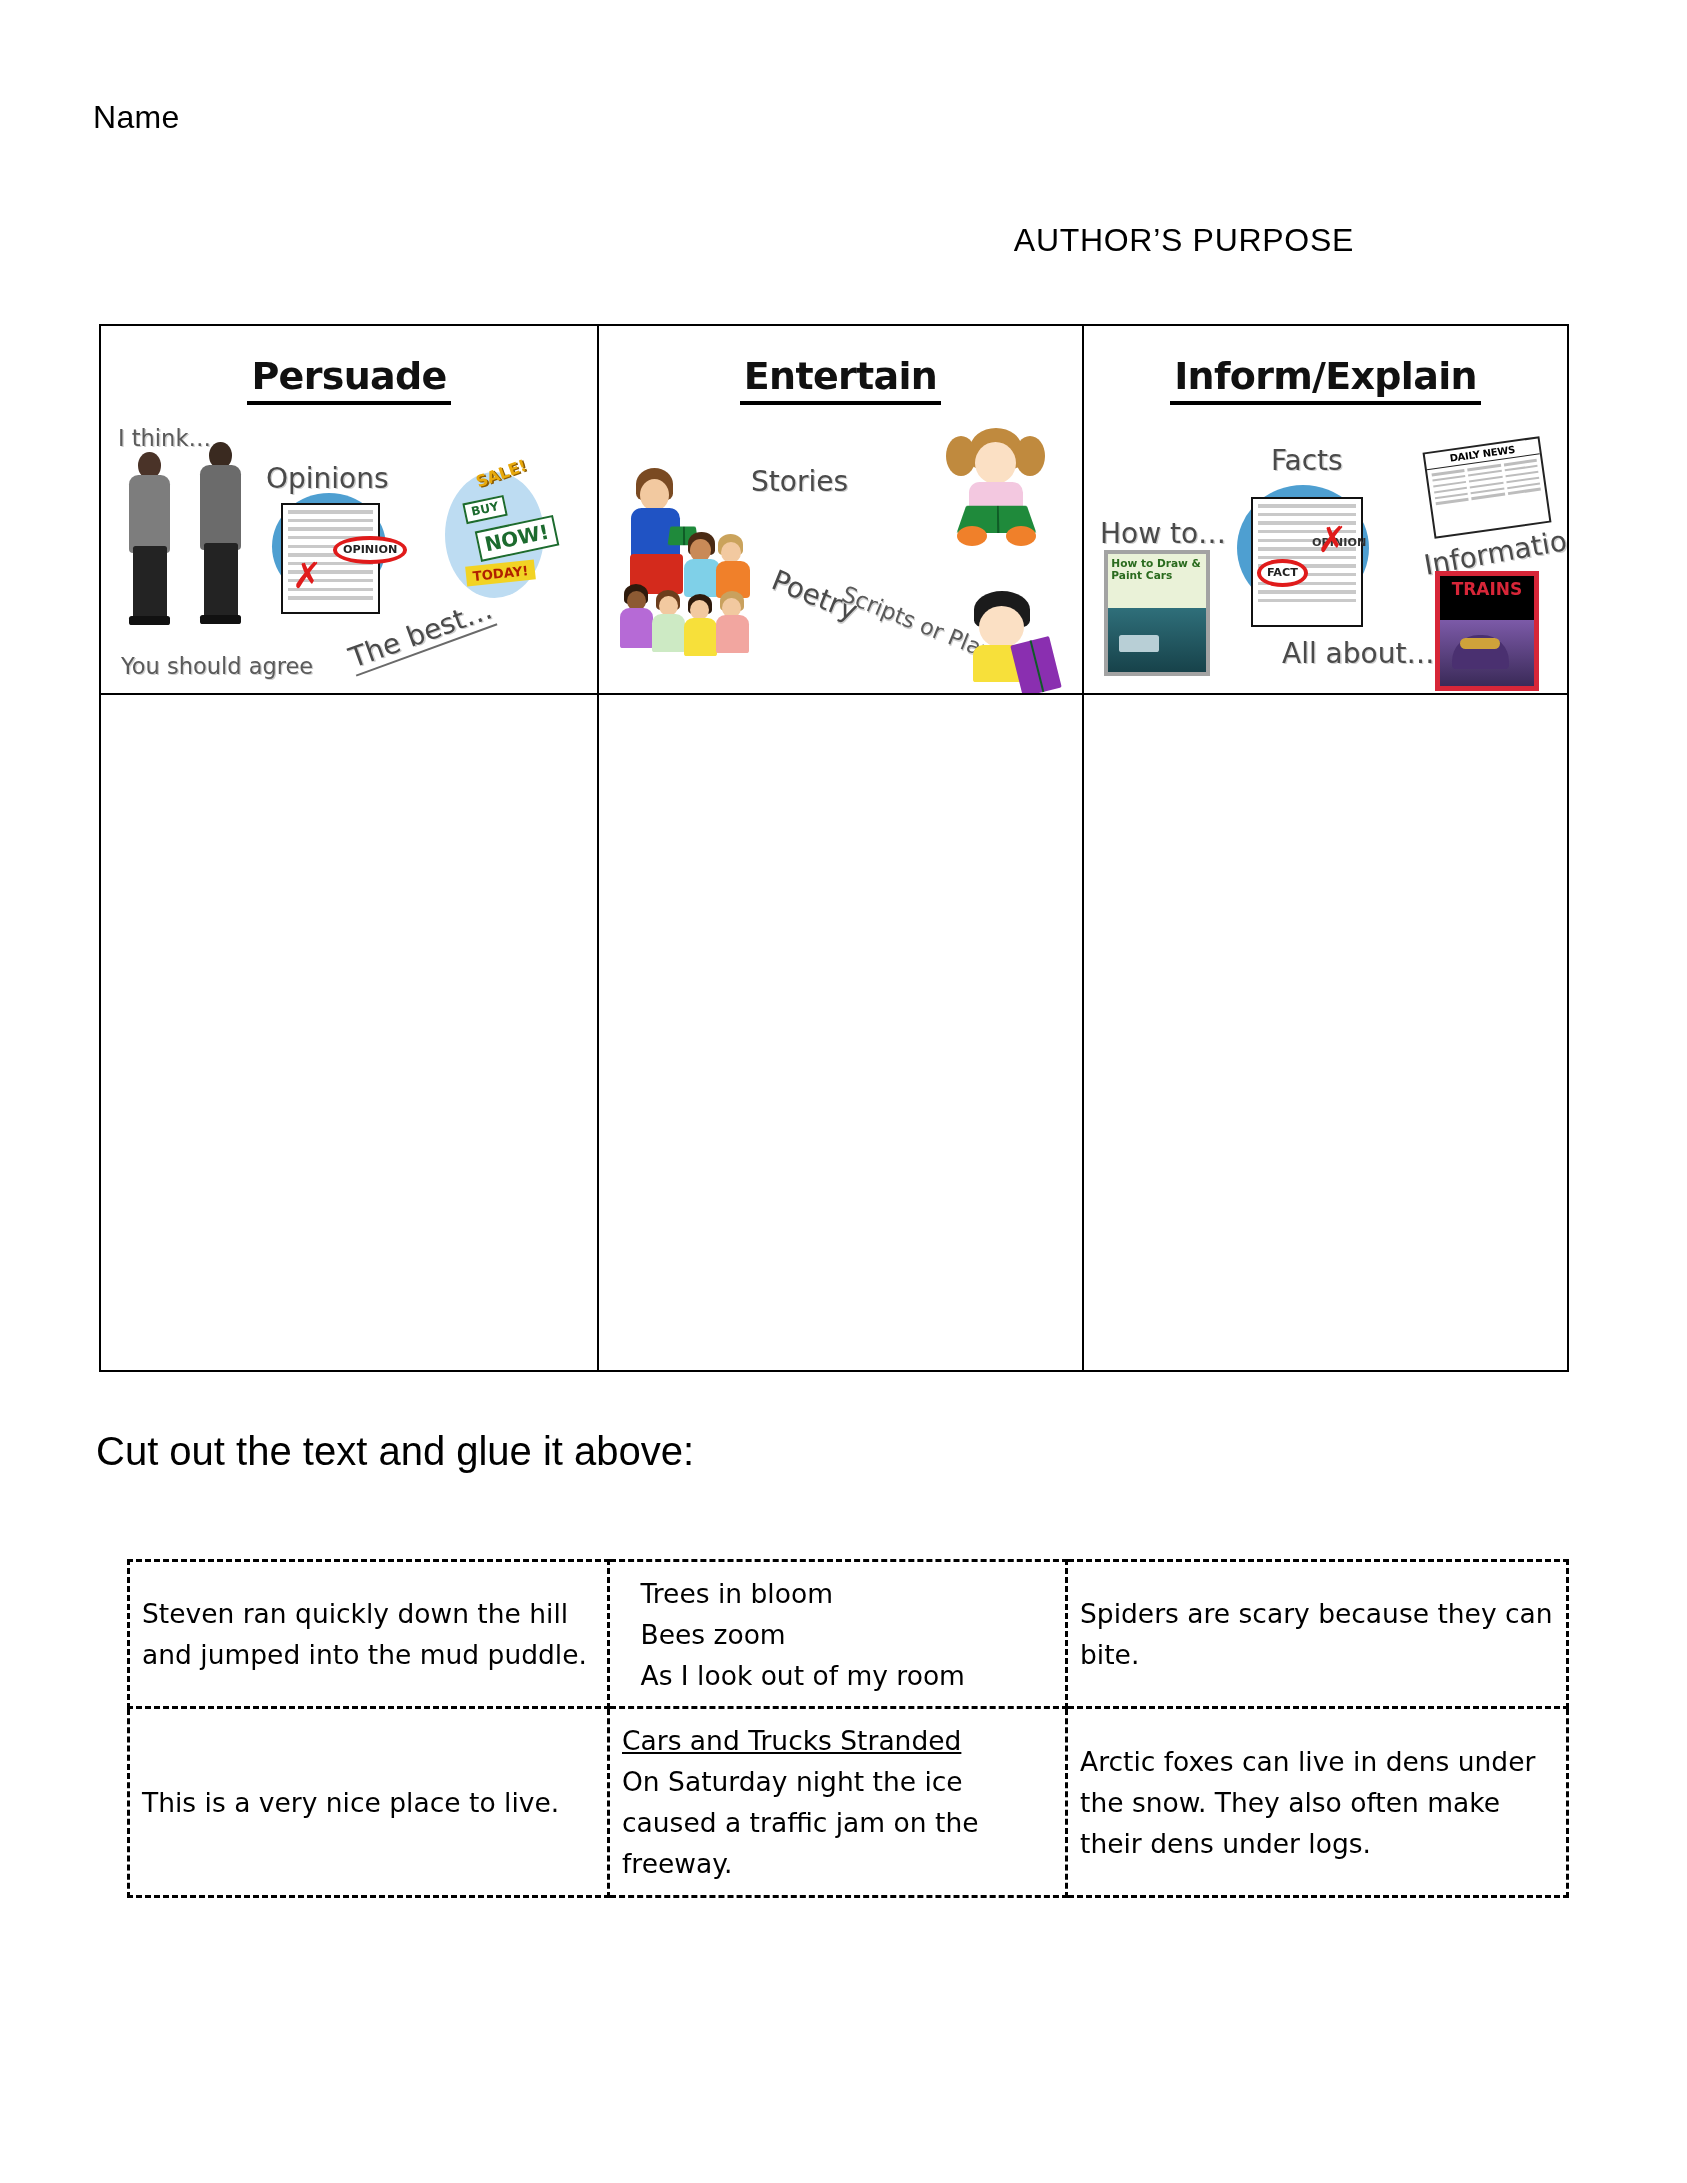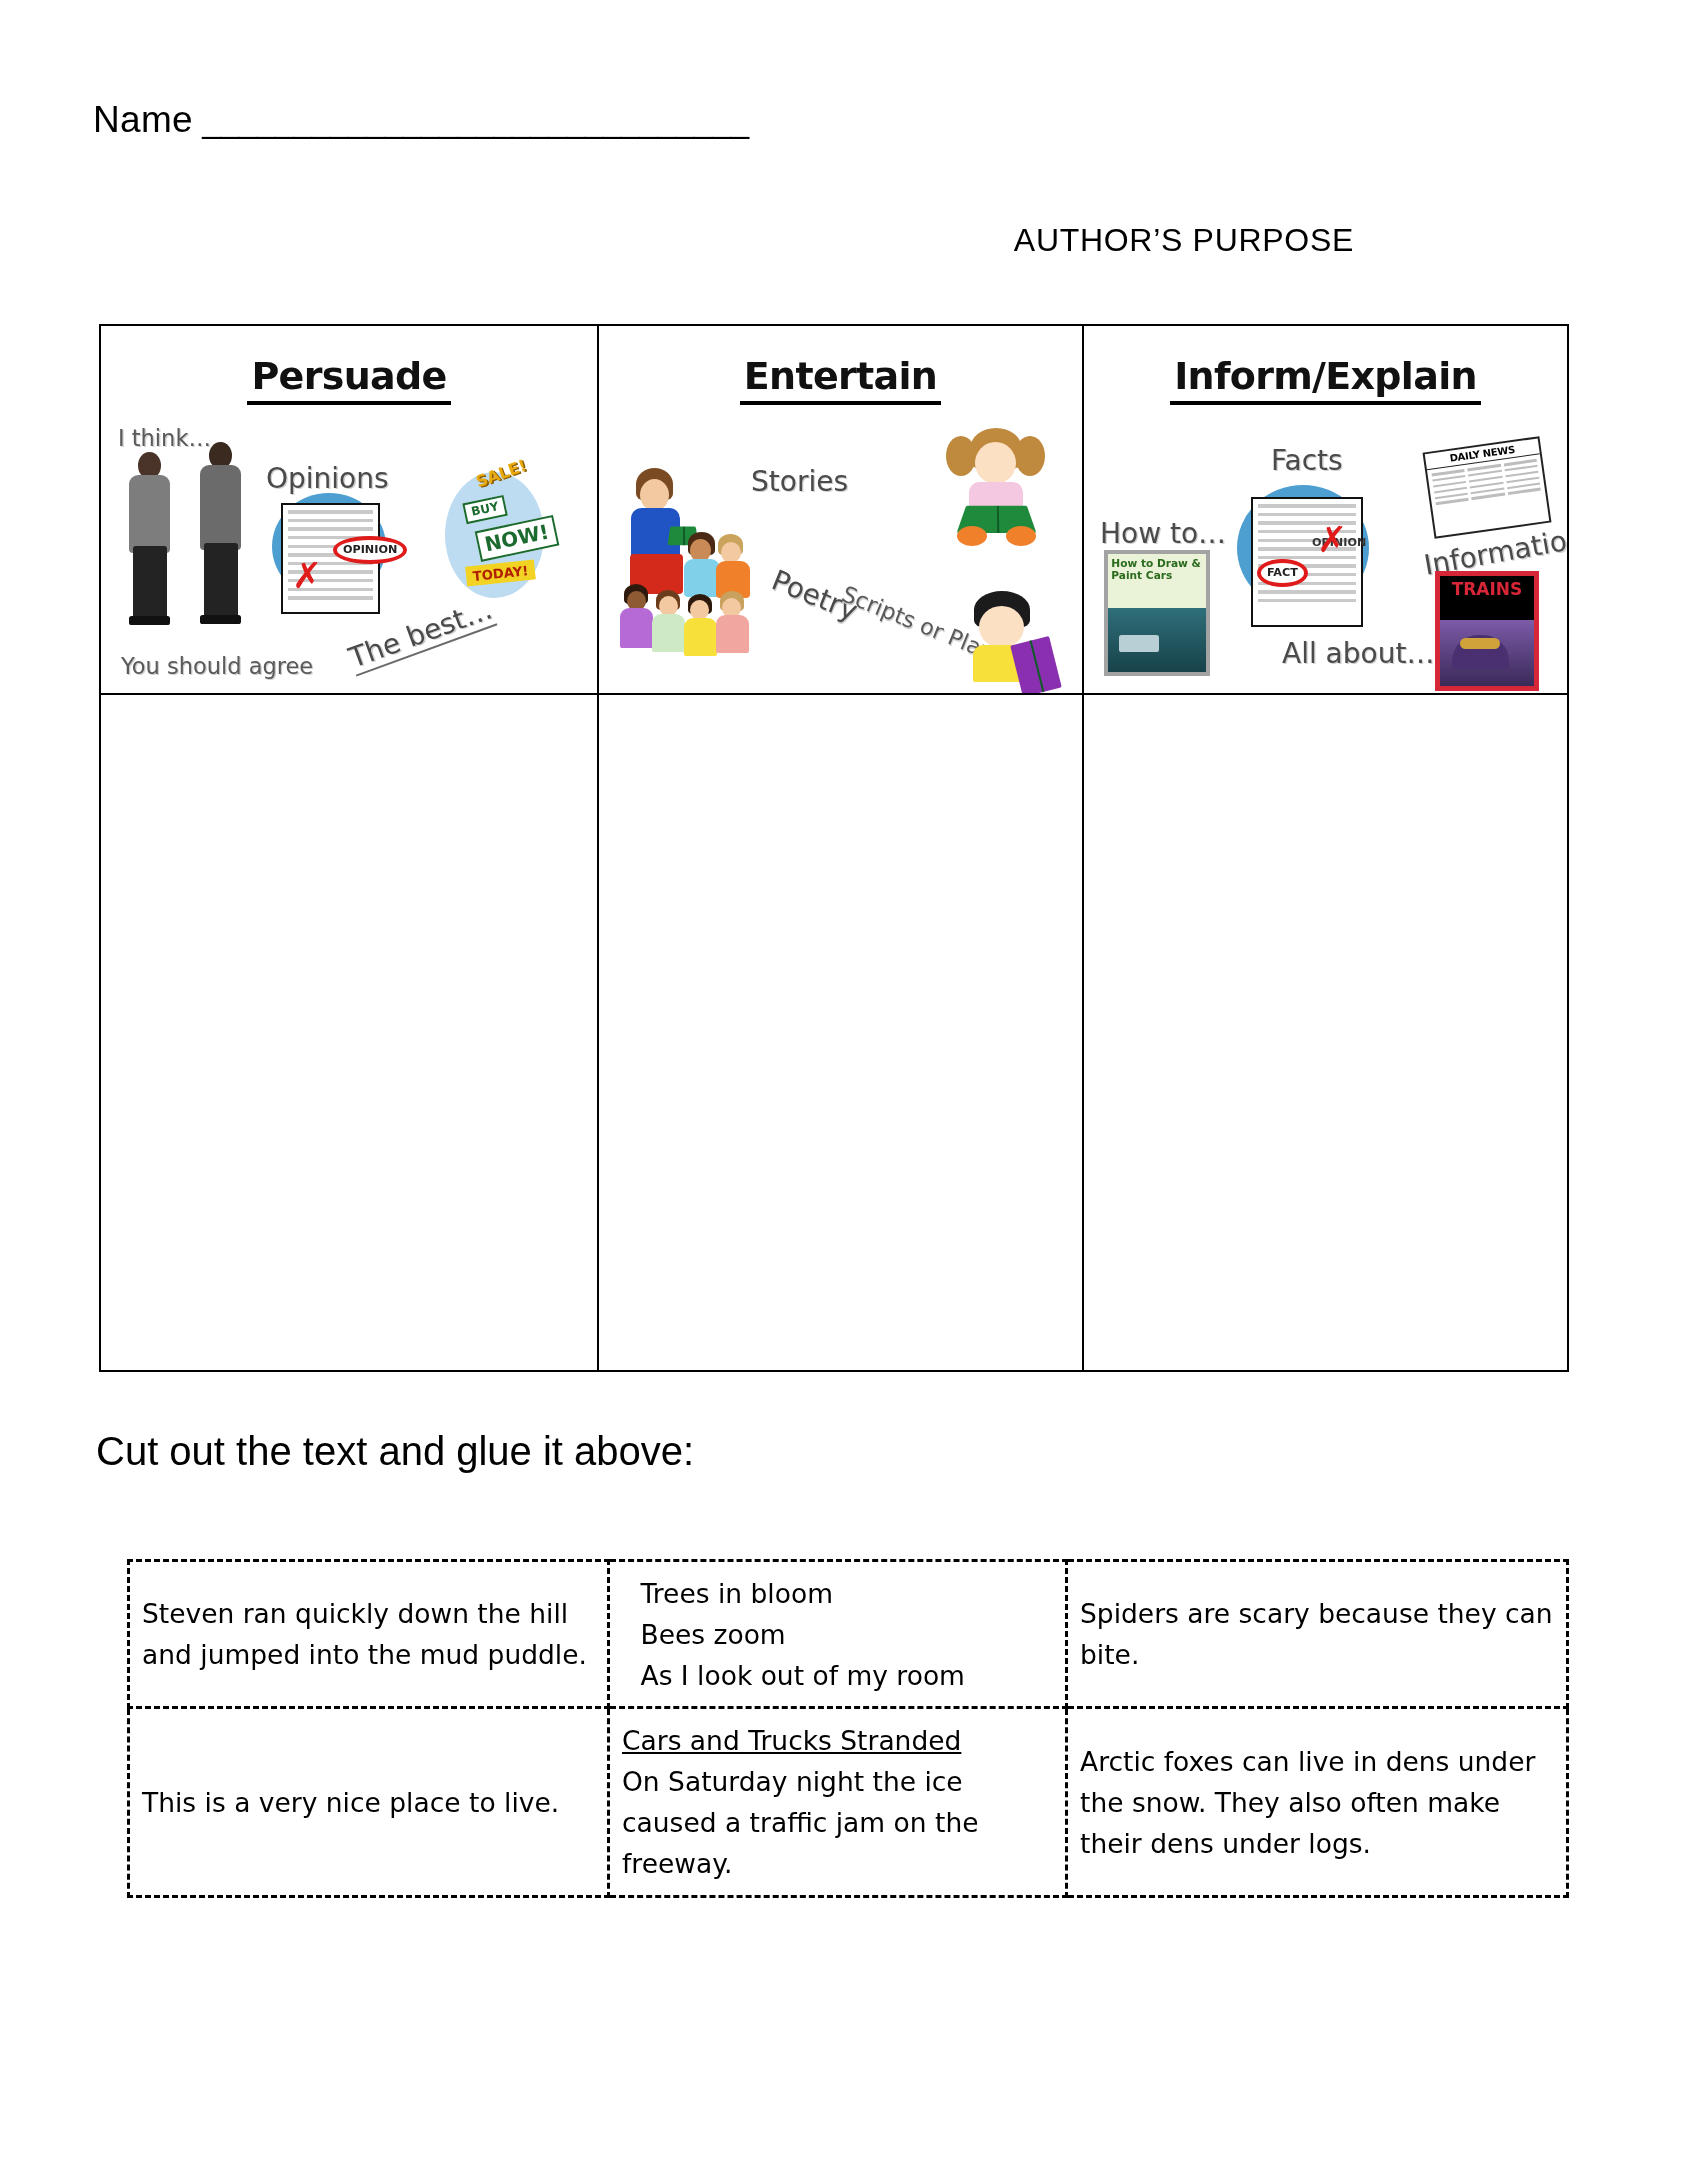--- a/index.html
+++ b/index.html
@@ -19,21 +19,21 @@
   
   .name-row {
     position: absolute;
     left: 93px;
     top: 99px;
     display: flex;
     align-items: baseline;
     gap: 9.3px;
   }
   .name-label {
-    font-size: 37px;
+    font-size: 32px;
     letter-spacing: 0.3px;
     white-space: nowrap;
   }
   .name-rule {
     font-size: 34px;
     letter-spacing: -0.7px;
     white-space: nowrap;
   }
 
   
@@ -271,21 +271,20 @@
 
   .poem { padding-left: 18.5px; }
   .poem div { white-space: nowrap; }
   .headline { text-decoration: underline; display: block; }
 </style>
 </head>
 <body>
 
 <div class="name-row">
   <span class="name-label">Name</span>
-  <span class="name-rule">______________________________</span>
 </div>
 
 <div class="sheet-title">AUTHOR’S PURPOSE</div>
 
 <table class="main-table">
   <tbody>
       <tr>
 
     <td class="col-a head-cell">
       <div class="banner">

